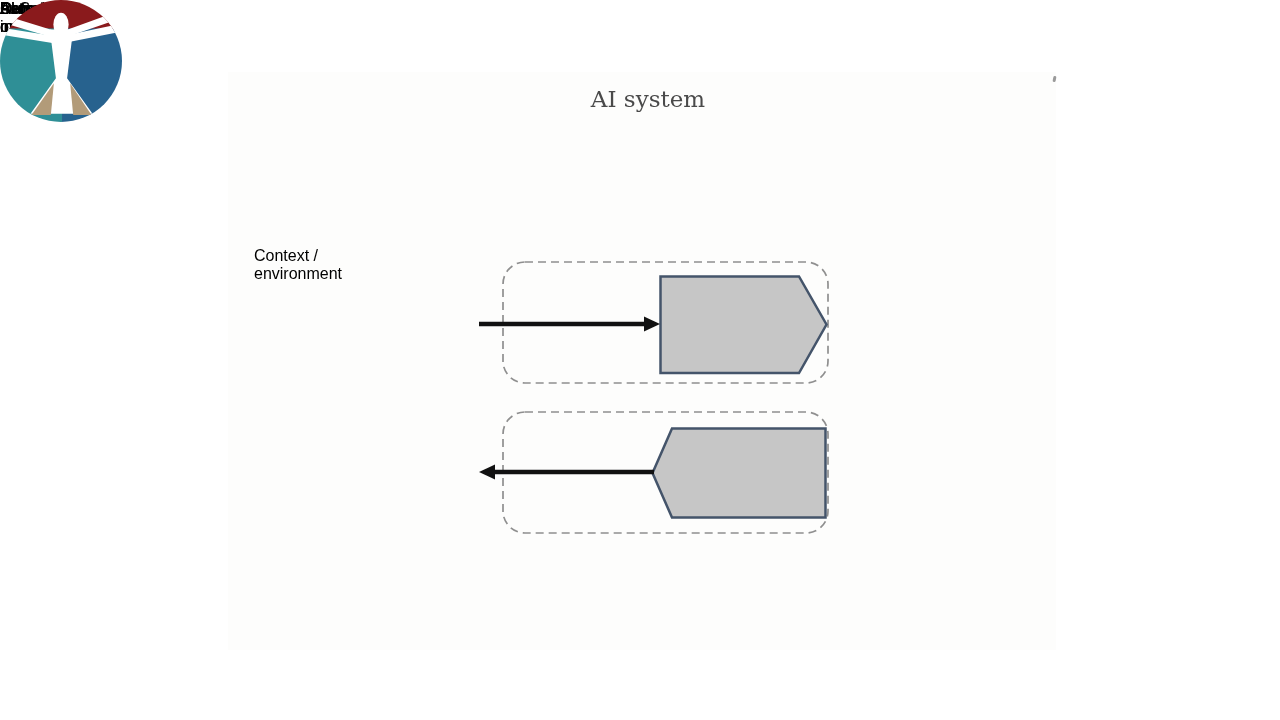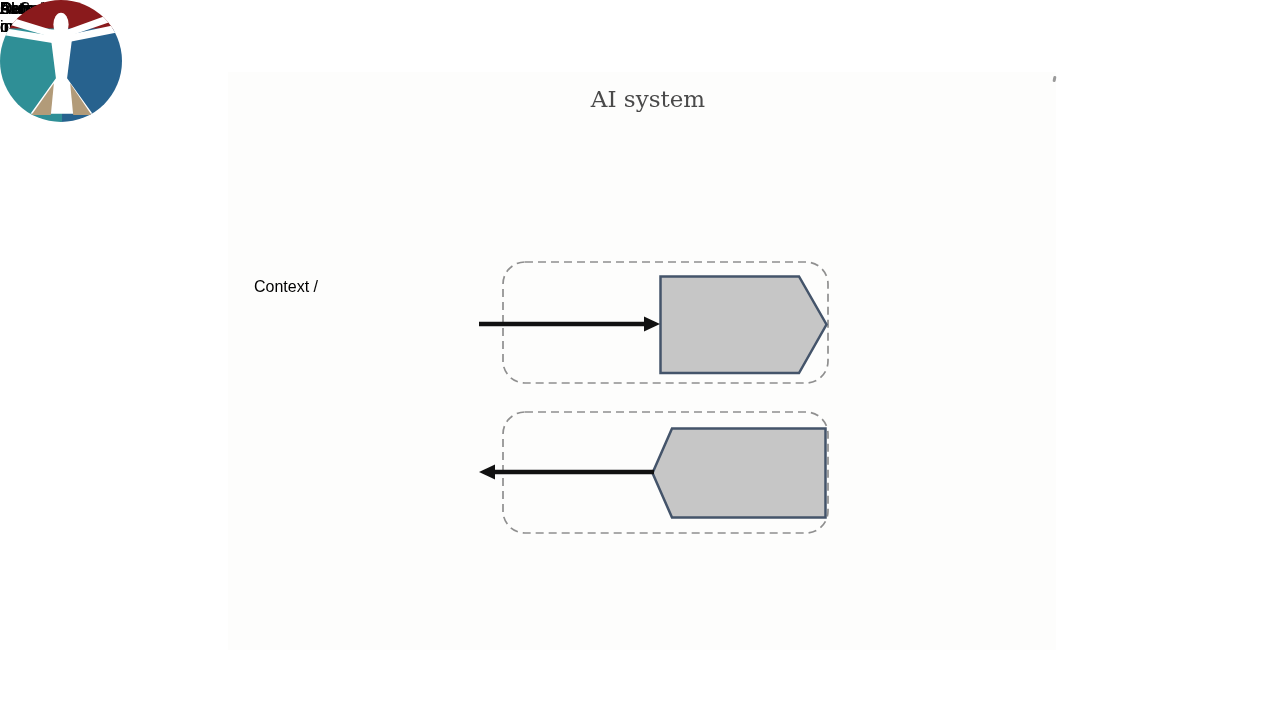--- a/index.html
+++ b/index.html
@@ -8,21 +8,21 @@
   .abs{position:absolute;}
 
   .diagram-bg{left:228px;top:72px;width:828px;height:578px;background:#fdfdfc;}
 
   .caption{left:540px;top:86px;width:216px;text-align:center;
            font-family:"DejaVu Serif",serif;font-size:23px;color:#4a4a4a;}
 
   .speck{left:1053px;top:76px;width:3px;height:6px;background:#9a9a9a;border-radius:2px;
          transform:rotate(12deg);}
 
-  .context-box{left:254px;top:278px;width:226px;height:274px;border-radius:44px;
+  .context-box{left:254px;top:247px;width:226px;height:274px;border-radius:44px;
 [               background:linear-gradient(180deg,#c9c9c9,#bcbcbc);border:2.5px solid #44546a;
                box-sizing:border-box;display:flex;flex-direction:column;align-items:center;
                justify-content:center;}
   .context-box .line{font-weight:bold;font-size:28px;line-height:36px;color:#141414;text-align:center;}
 
   .ai-system{left:642px;top:190px;width:397px;height:392px;border-radius:58px;
              background:linear-gradient(180deg,#e9e9e9,#dedede);border:2.5px solid #44546a;
              box-sizing:border-box;}
   .ai-system-title{position:absolute;top:14px;left:0;width:100%;text-align:center;
                    transform:translateX(-22px);font-size:30px;font-weight:bold;font-style:italic;
@@ -53,20 +53,21 @@
 <div class="canvas">
 
   <div class="abs diagram-bg"></div>
 
   <div class="abs caption">AI system</div>
 
   <div class="abs speck"></div>
 
   <div class="abs context-box">
     <div class="line">Context /</div>
+    <div class="line">environment</div>
   </div>
 
   <div class="abs ai-system">
     <div class="ai-system-title">AI System</div>
   </div>
 
   <div class="abs ai-model">
     <div class="line">AI model</div>
   </div>
 

